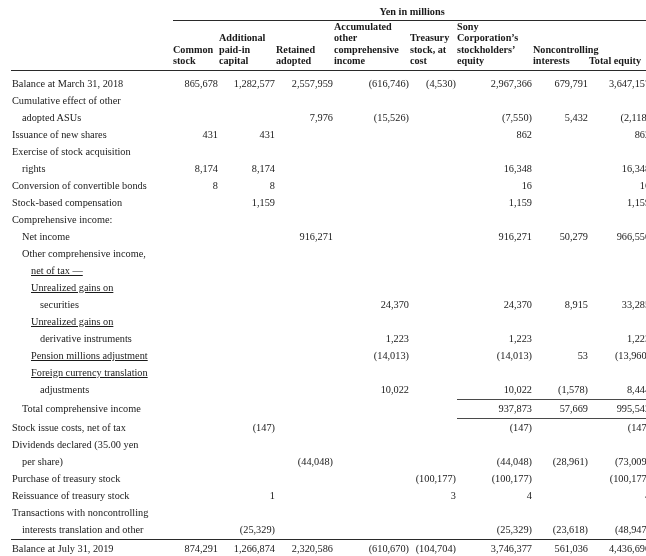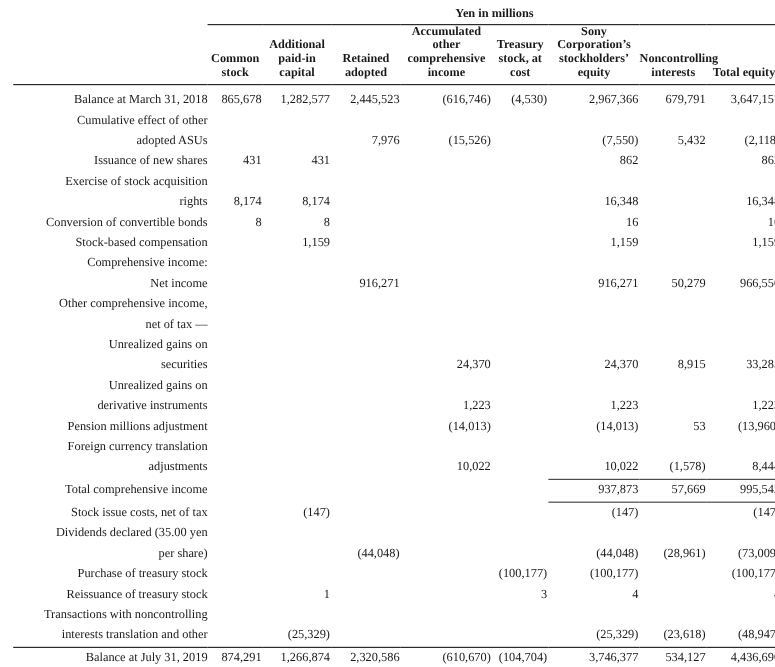--- a/index.html
+++ b/index.html
@@ -42,57 +42,56 @@
   col.c-nci   { width: 56px; }
   col.c-te    { width: 62px; }
 
   td, th {
     padding: 0;
     vertical-align: bottom;
     font-weight: normal;
   }
 
   .lbl {
-    text-align: right;
+    text-align: left;
     white-space: nowrap;
     padding-left: 1px;
   }
   .num {
     text-align: right;
     white-space: nowrap;
     padding-right: 1px;
   }
 
   
   .hdr-span {
     text-align: center;
     font-weight: bold;
     font-size: 10.3px;
     padding-bottom: 2px;
   }
   .rule-top > td { border-bottom: 1.1px solid #2a2a2a; font-size: 0; line-height: 0; height: 1px; }
 
   .colhead td {
-    text-align: center;
     font-weight: bold;
     font-size: 10.2px;
     line-height: 11.4px;
     vertical-align: bottom;
     padding-bottom: 2px;
   }
   .colhead td span { display: block; }
 
   .rule-head > td { border-bottom: 1.1px solid #2a2a2a; font-size: 0; line-height: 0; height: 1px; }
 
   tr.row > td { height: 17px; line-height: 17px; }
 
   
   .i0 { padding-left: 1px; }
   .i1 { padding-left: 11px; }
-  .i2 { padding-left: 20px; }
+  .i2 { padding-left: 20px; text-decoration: underline; }
   .i3 { padding-left: 29px; }
 
   
   .sub-rule-cell { border-bottom: 1.1px solid #4a4a4a; }
   .sub-rule-row > td { font-size: 0; line-height: 0; height: 1px; }
 
   .grand-rule > td { border-bottom: 1.1px solid #2a2a2a; font-size: 0; line-height: 0; height: 1px; }
 
   .spacer-row > td { height: 4px; line-height: 4px; font-size: 0; }
 </style>
@@ -165,21 +164,21 @@
         <tr class="rule-head">
           <td colspan="9"></td>
         </tr>
         <tr class="spacer-row">
           <td colspan="9"></td>
         </tr>
         <tr class="row">
           <td class="lbl i0">Balance at March 31, 2018</td>
           <td class="num">865,678</td>
           <td class="num">1,282,577</td>
-          <td class="num">2,445,523</td>
+          <td class="num">2,557,959</td>
           <td class="num">(616,746)</td>
           <td class="num">(4,530)</td>
           <td class="num">2,967,366</td>
           <td class="num">679,791</td>
           <td class="num">3,647,157</td>
         </tr>
         <tr class="row">
           <td class="lbl i0">Cumulative effect of other</td>
           <td class="num"></td>
           <td class="num"></td>
@@ -477,19 +476,19 @@
           <td colspan="9"></td>
         </tr>
         <tr class="row">
           <td class="lbl i0">Balance at July 31, 2019</td>
           <td class="num">874,291</td>
           <td class="num">1,266,874</td>
           <td class="num">2,320,586</td>
           <td class="num">(610,670)</td>
           <td class="num">(104,704)</td>
           <td class="num">3,746,377</td>
-          <td class="num">534,127</td>
+          <td class="num">561,036</td>
           <td class="num">4,436,690</td>
         </tr>
       </tbody>
   </table>
 
 </div>
 
 </body></html>

